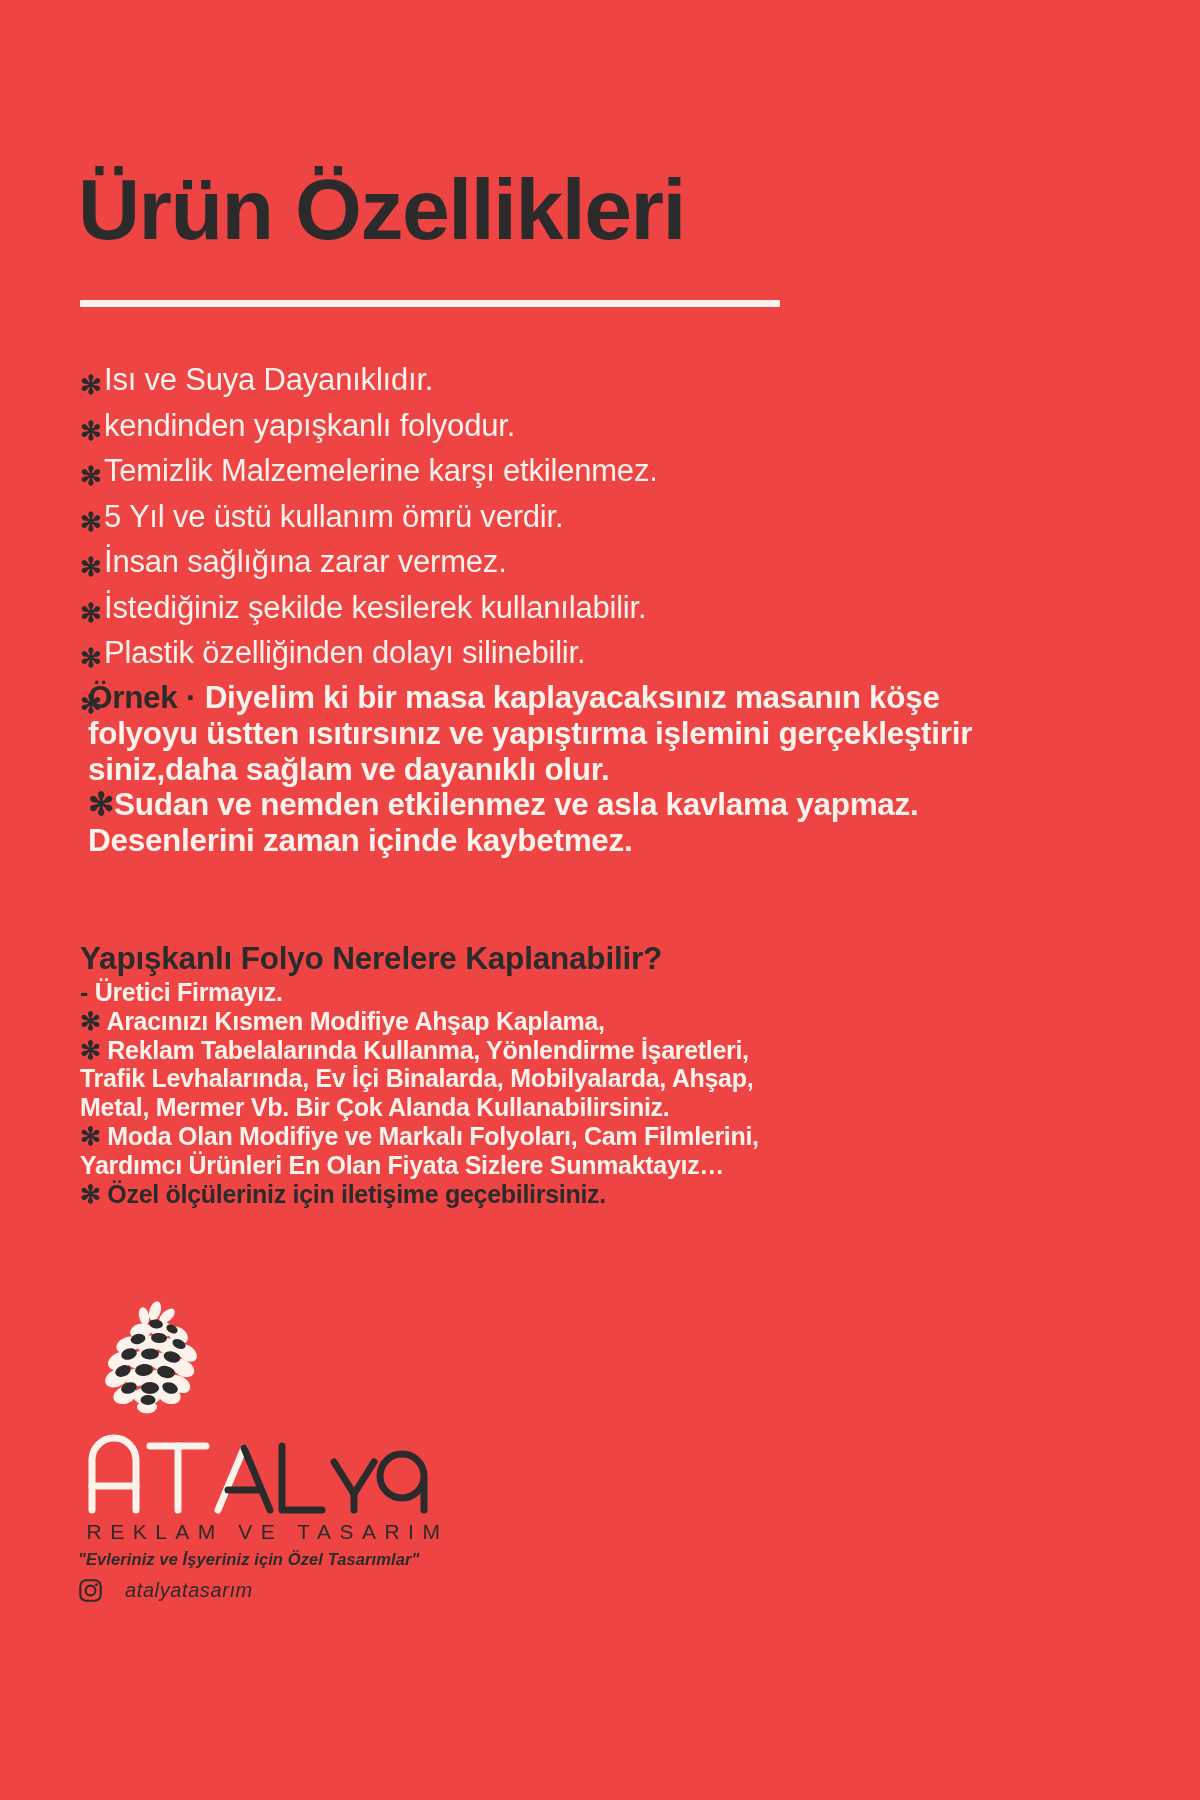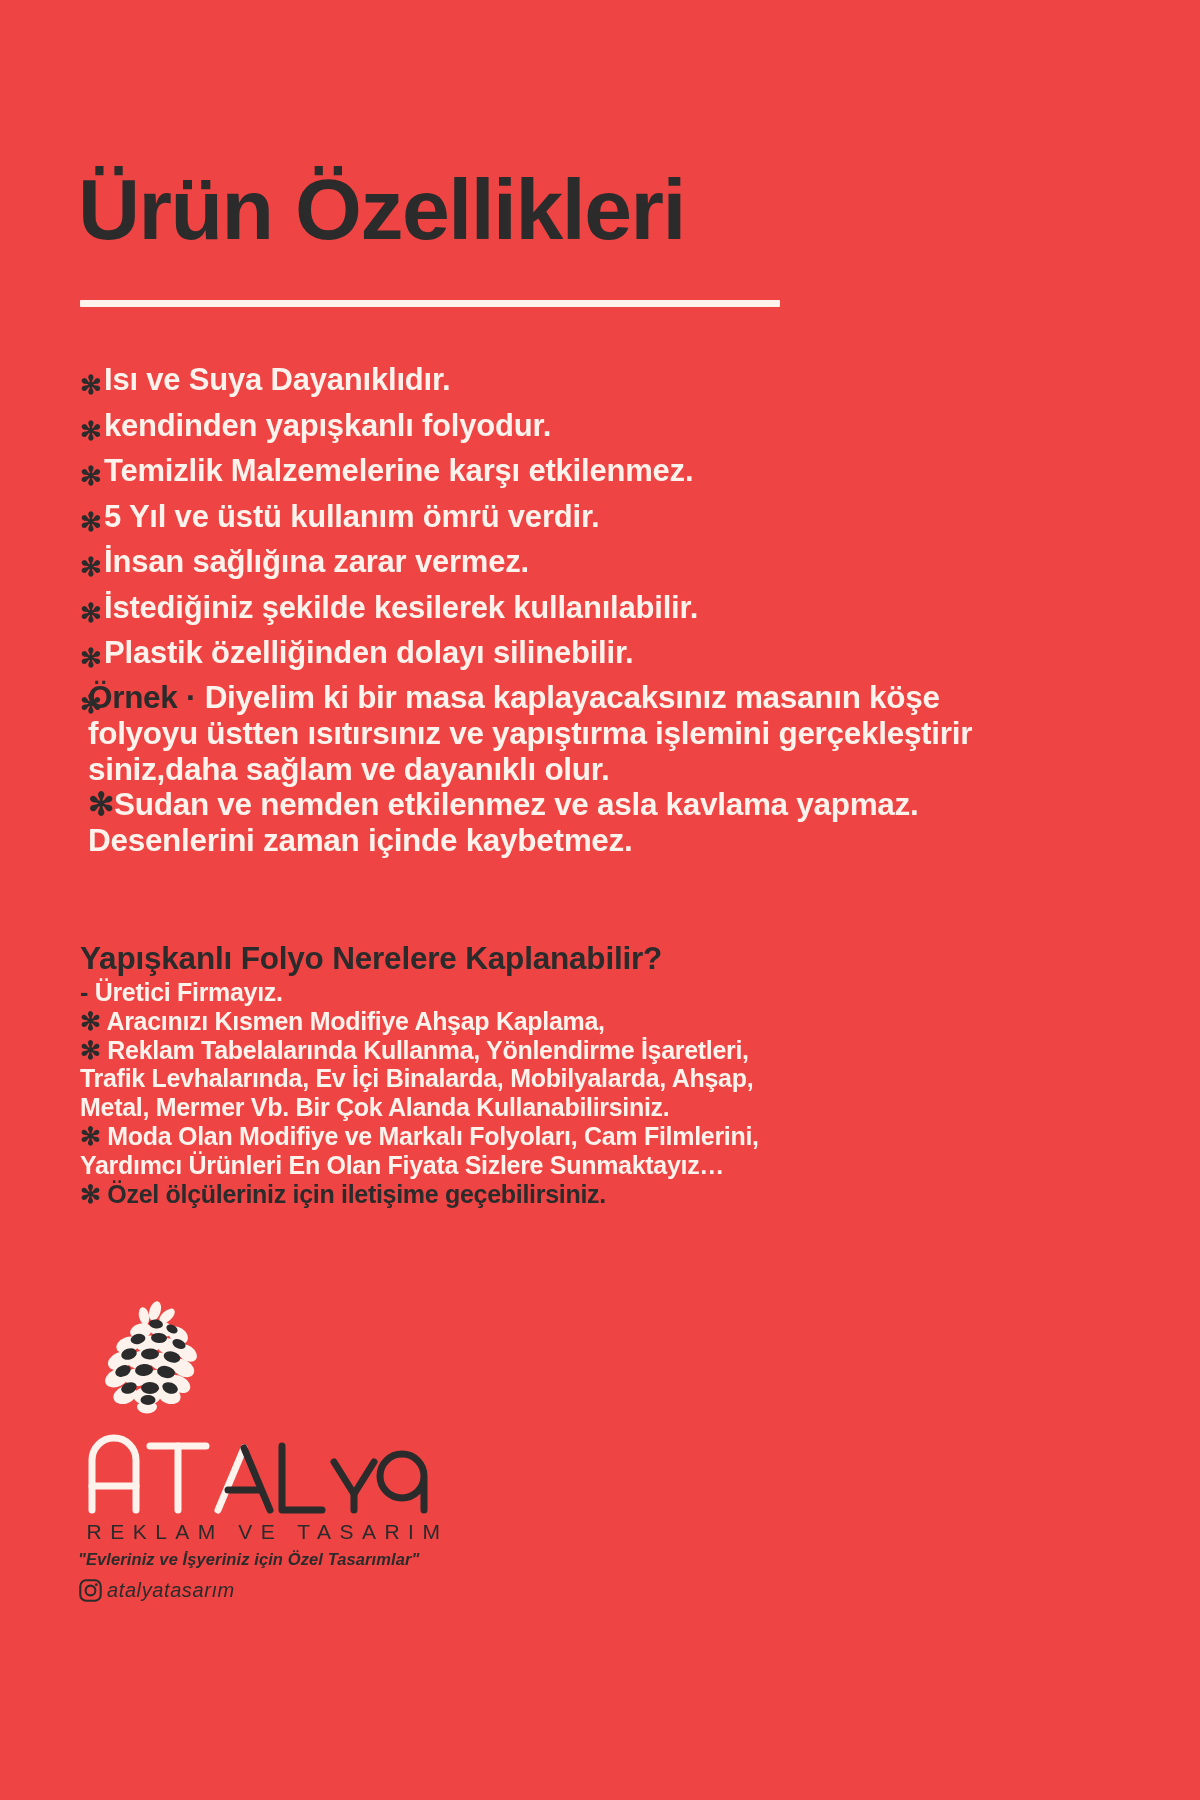--- a/index.html
+++ b/index.html
@@ -74,21 +74,21 @@
     flex: 0 0 24px;
     color: #2b2b2b;
     font-size: 26px;
     font-weight: 700;
     line-height: 1;
     padding-top: 9px;
   }
   .feature-text {
     color: #fdf3ec;
     font-size: 31px;
-    font-weight: 700;
+    font-weight: 400;
     line-height: 1.12;
     letter-spacing: -0.2px;
   }
 
   
   .para-block {
     position: absolute;
     left: 2px;
     top: 680px;
     width: 1046px;
@@ -174,21 +174,21 @@
     font-size: 16.5px;
     font-style: italic;
     font-weight: 600;
     letter-spacing: 0.1px;
     white-space: nowrap;
   }
   .logo-social {
     margin-top: 9px;
     display: flex;
     align-items: center;
-    gap: 4px;
+    gap: 22px;
   }
   .ig-icon {
     width: 25px;
     height: 25px;
   }
   .handle {
     color: #2b2b2b;
     font-size: 20px;
     font-weight: 400;
     font-style: italic;

